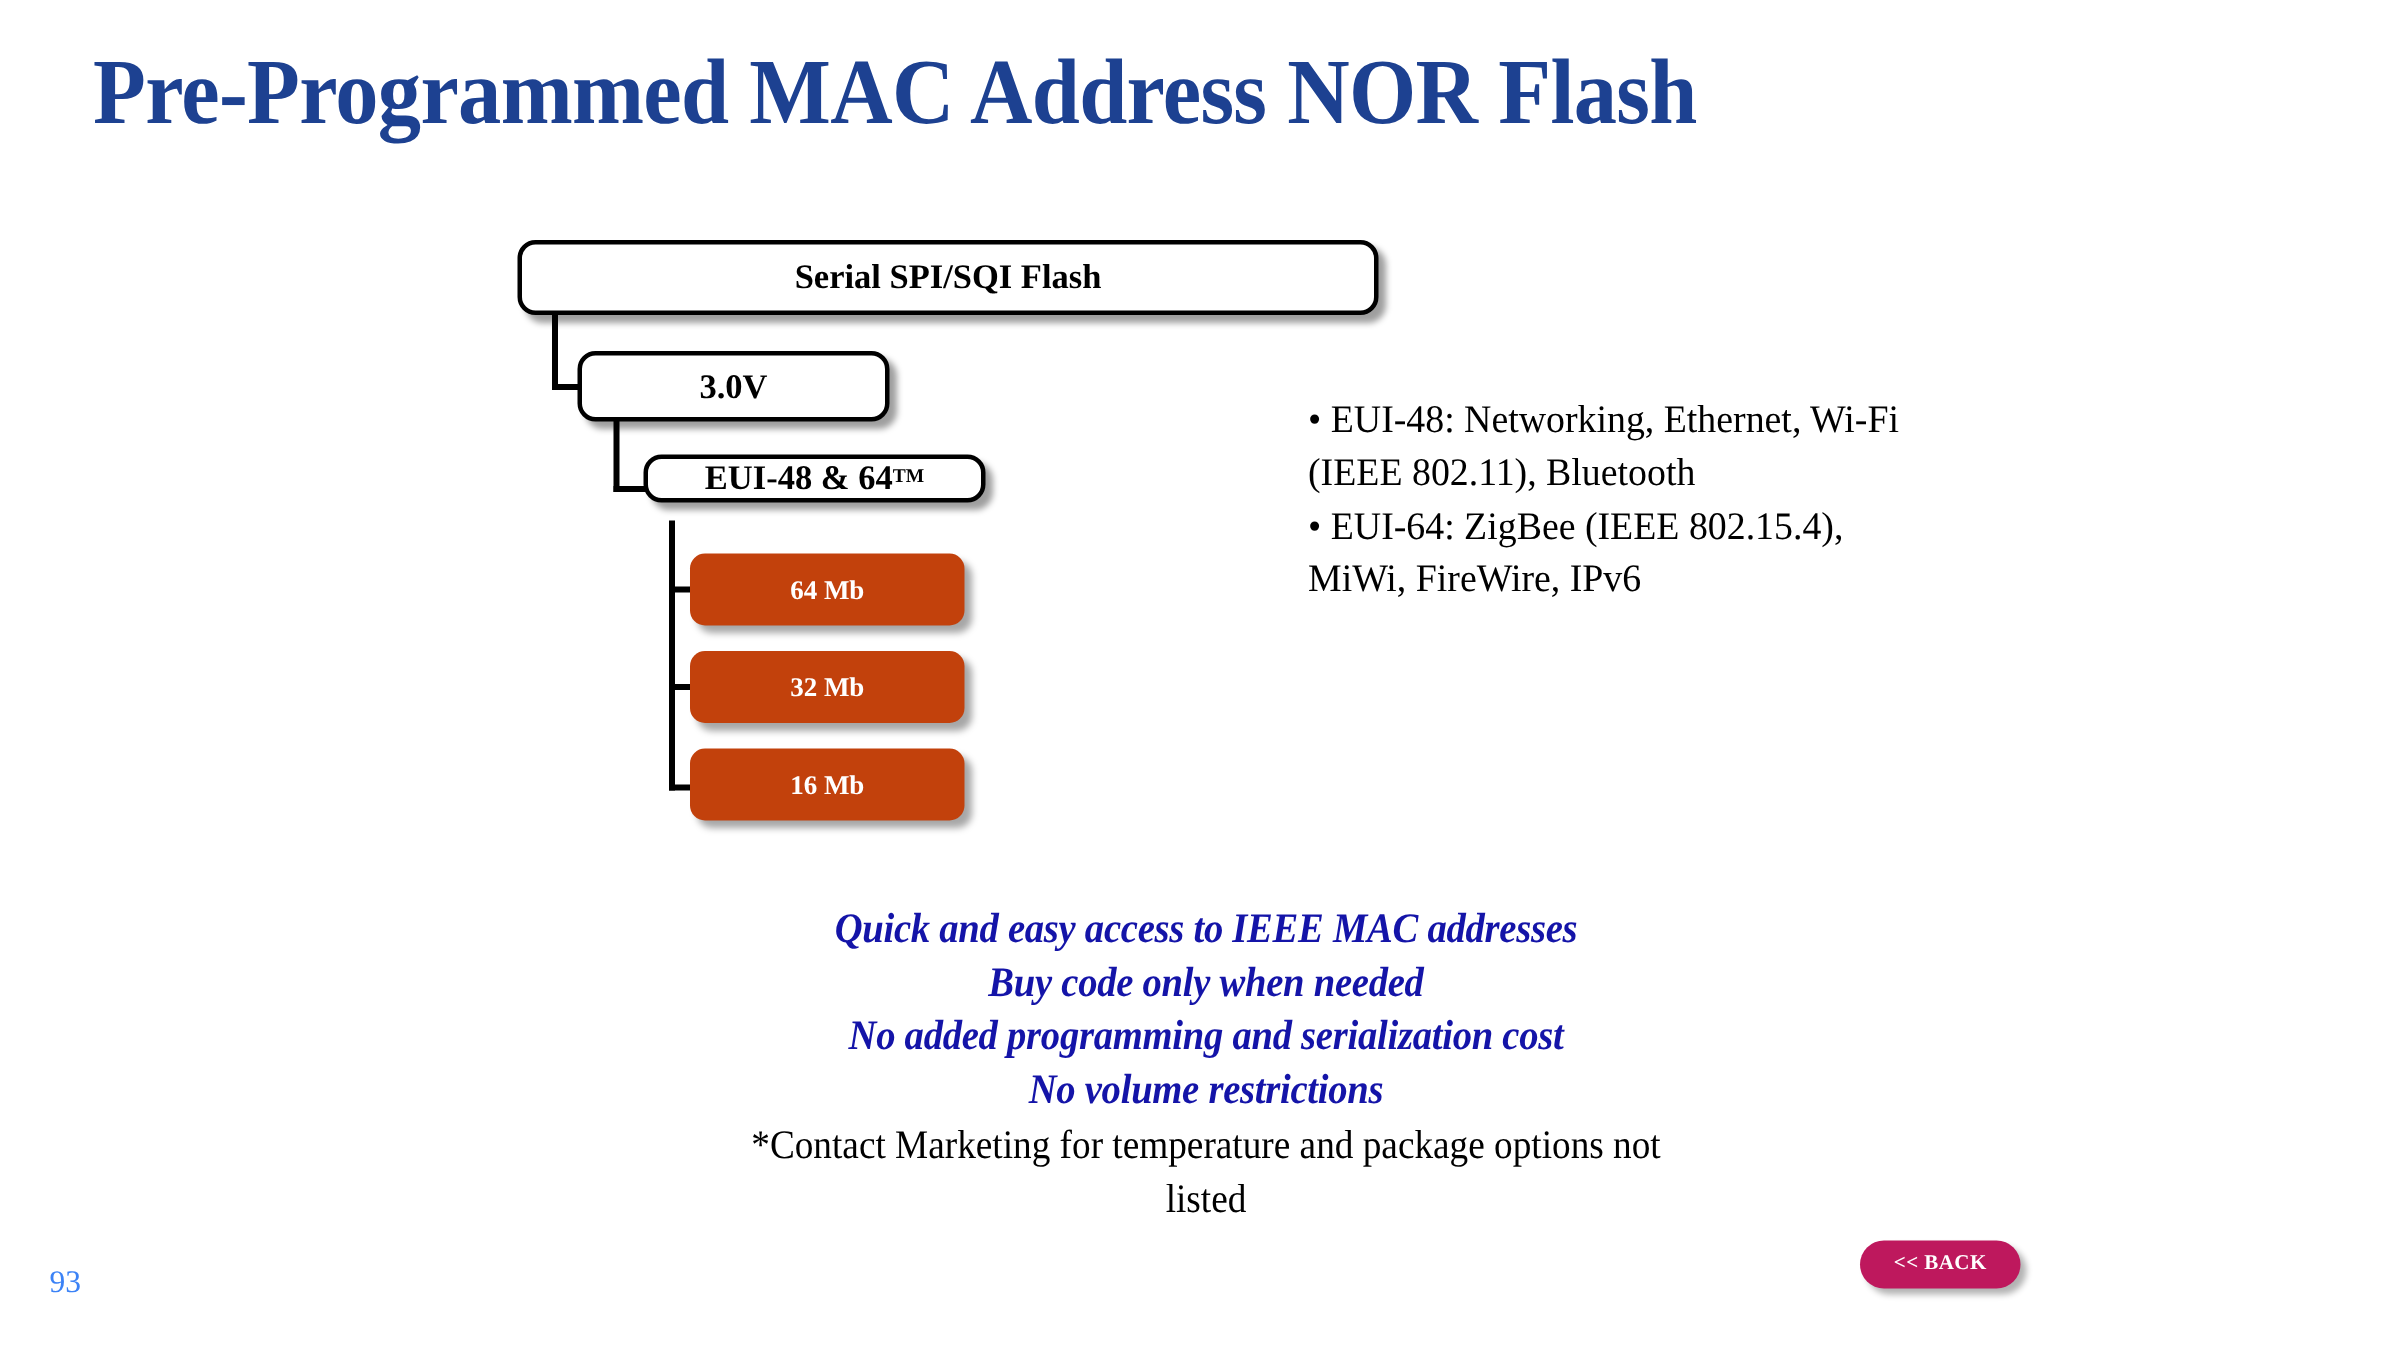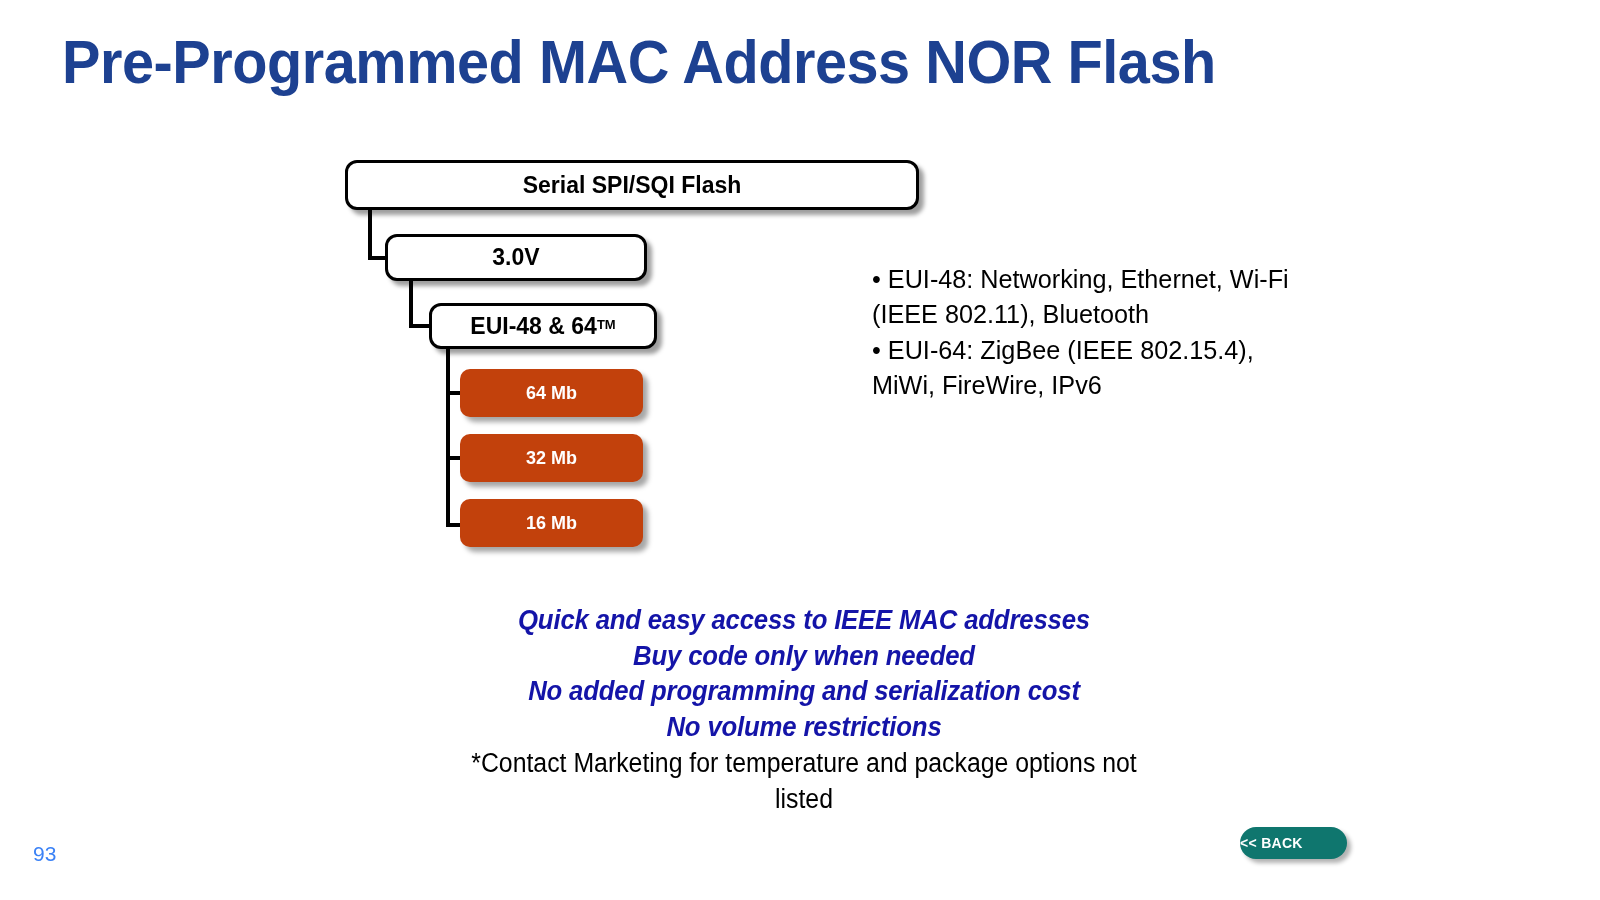--- a/index.html
+++ b/index.html
@@ -6,21 +6,21 @@
     margin: 0;
     padding: 0;
     background: #ffffff;
   }
   #slide {
     position: relative;
     width: 1600px;
     height: 900px;
     background: #ffffff;
     overflow: hidden;
-    font-family: Liberation Sans, sans-serif;
+    font-family: Liberation Serif, serif;
   }
 
   
   #slide-title {
     position: absolute;
     left: 62px;
     top: 28px;
     width: 1400px;
     font-size: 62px;
     font-weight: bold;
@@ -62,25 +62,25 @@
     border-radius: 10px;
     color: #ffffff;
     font-weight: bold;
     box-shadow: 5px 5px 5px rgba(0,0,0,0.35);
   }
   #node-serial {
     left: 345px; top: 160px; width: 574px; height: 50px;
     font-size: 23px;
   }
   #node-voltage {
-    left: 385px; top: 234px; width: 262px; height: 47px;
+    left: 385px; top: 234px; width: 208px; height: 47px;
     font-size: 23px;
   }
   #node-eui {
-    left: 429px; top: 303px; width: 228px; height: 46px;
+    left: 429px; top: 303px; width: 228px; height: 32px;
     font-size: 23px;
   }
   #node-eui .tm {
     font-size: 13px;
     vertical-align: top;
     position: relative;
     top: -2px;
     font-weight: bold;
   }
   #node-64mb { left: 460px; top: 369px; width: 183px; height: 48px; font-size: 18px; }
@@ -141,28 +141,28 @@
     top: 842px;
     font-size: 21px;
     color: #3b82f6;
   }
   #back-button {
     position: absolute;
     left: 1240px;
     top: 827px;
     width: 107px;
     height: 32px;
-    background: #0f766e;
+    background: #be185d;
     border-radius: 16px;
     color: #ffffff;
     font-size: 14px;
     font-weight: bold;
     display: flex;
     align-items: center;
-    justify-content: flex-start;
+    justify-content: center;
     box-shadow: 4px 4px 4px rgba(0,0,0,0.30);
     letter-spacing: 0.3px;
     cursor: pointer;
   }
   #logo {
     position: absolute;
     left: 1360px;
     top: 820px;
     width: 225px;
     height: 58px;

